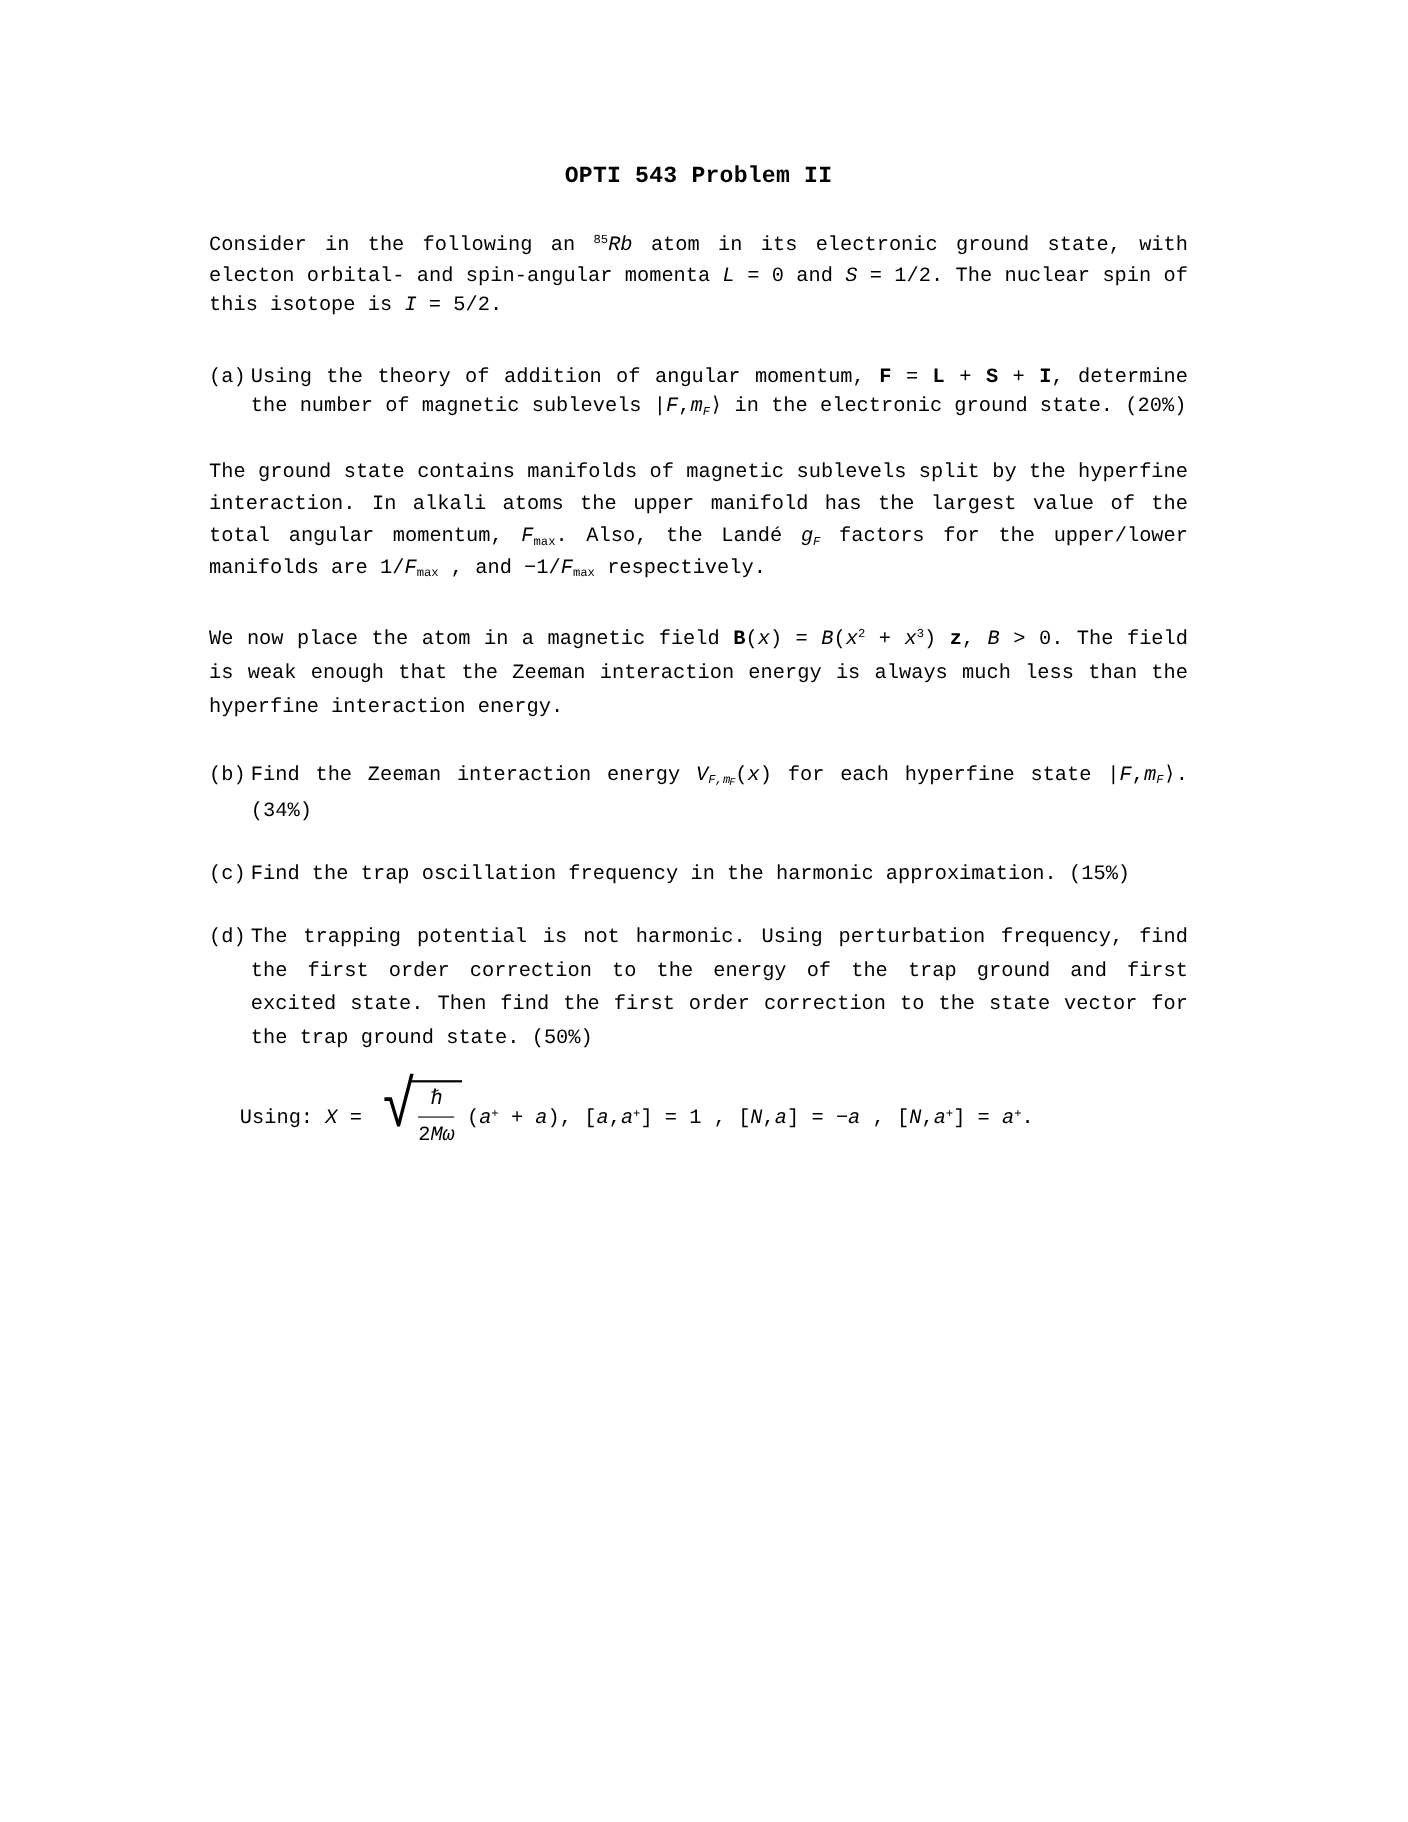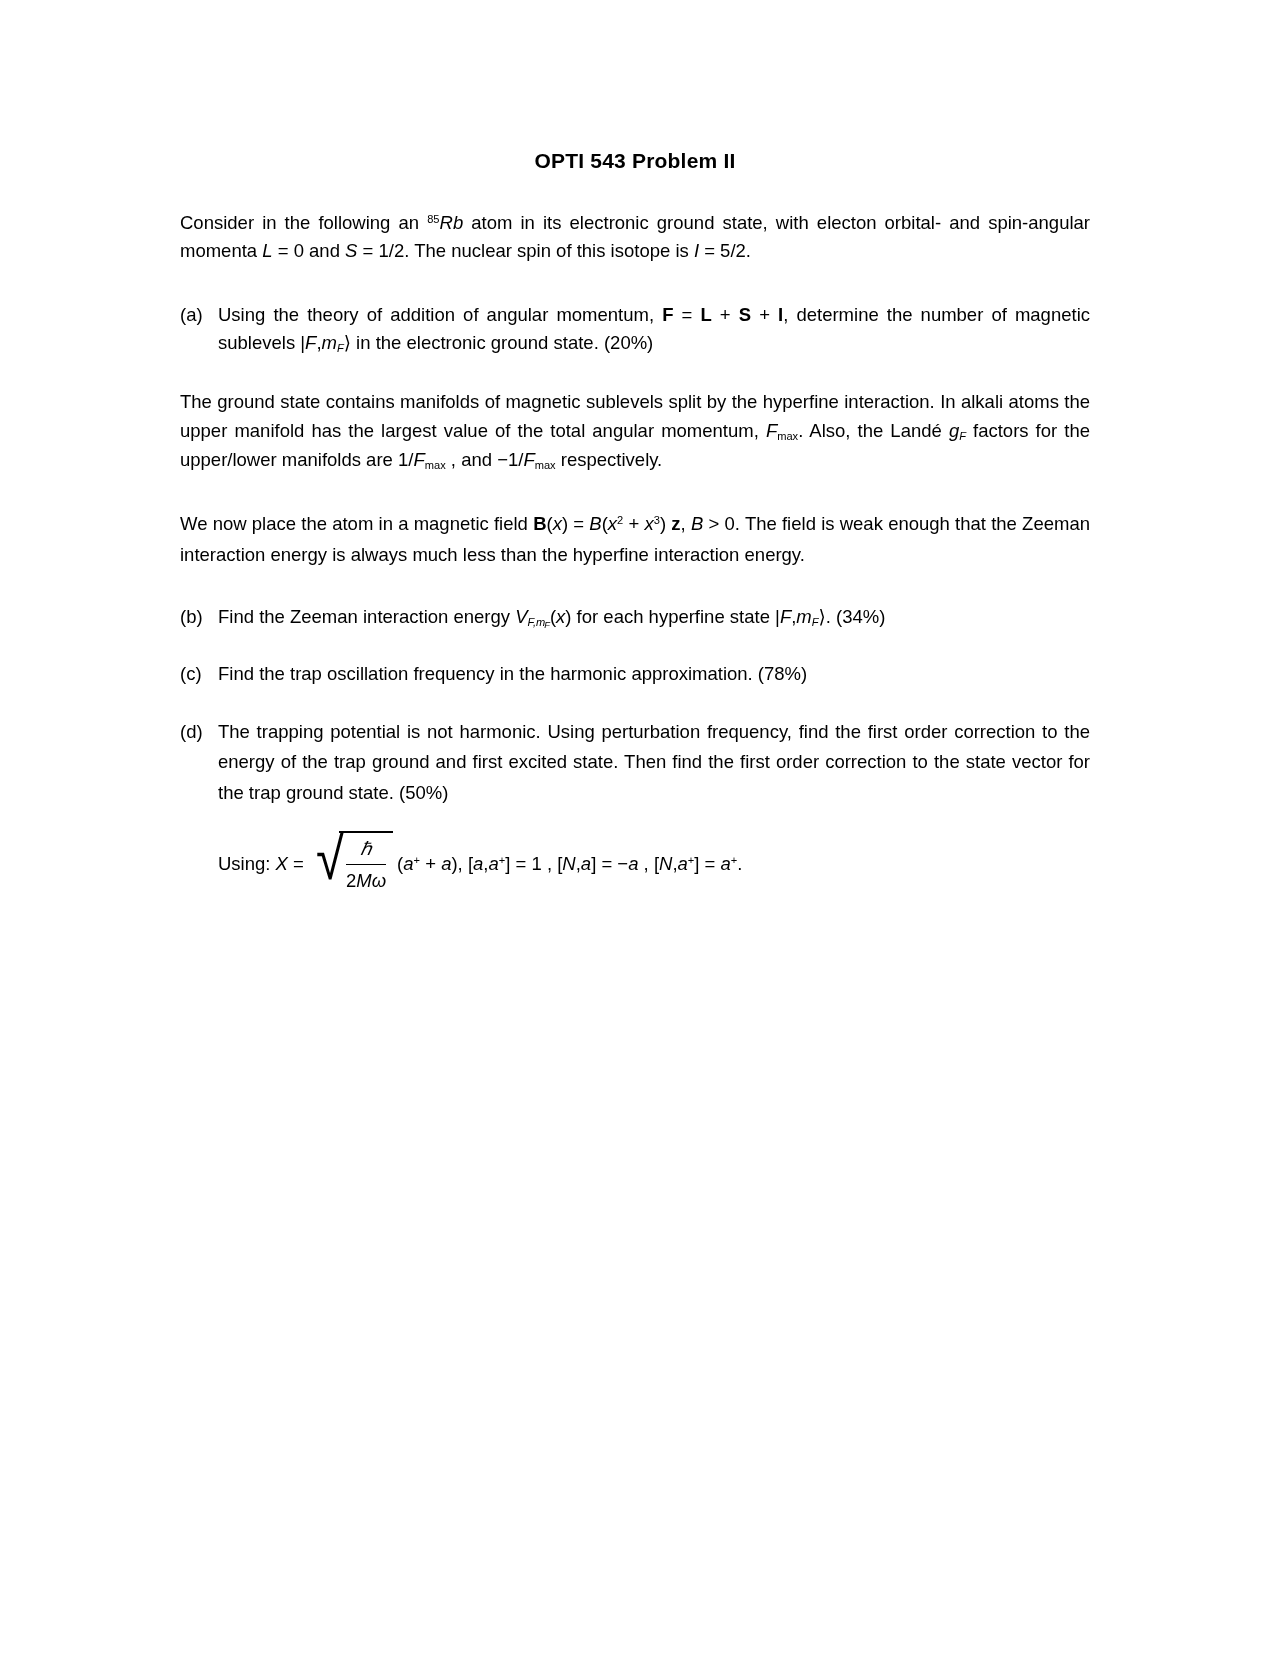--- a/index.html
+++ b/index.html
@@ -2,42 +2,42 @@
 <html><head>
 <meta charset="utf-8">
 <style>
   html,body{margin:0;padding:0;background:#ffffff;}
   .page{
     position:relative;
     width:1280px;
     height:1656px;
     background:#ffffff;
     color:#000000;
-    font-family:Liberation Sans, sans-serif;
+    font-family:Liberation Mono, monospace;
     overflow:hidden;
   }
   .content{
     position:absolute;
     left:180px;
     top:0;
     width:910px;
   }
   .doc-title{
     margin:148px 0 0 0;
     font-size:21px;
     line-height:26px;
     font-weight:700;
     text-align:center;
     letter-spacing:0.2px;
   }
   .para{
     font-size:18.5px;
     line-height:27.5px;
     text-align:justify;
-    margin:0;
+    margin:10px;
   }
   .mt-intro{margin-top:35px;}
   .mt-a{margin-top:37px;}
   .mt-manifolds{margin-top:31px;line-height:29px;}
   .mt-field{margin-top:34px;line-height:31px;}
   .mt-b{margin-top:30px;line-height:33px;}
   .mt-trap{margin-top:30px;line-height:28.5px;}
   .mt-c{margin-top:27px;}
   .mt-d{margin-top:29px;line-height:30.5px;}
   .mt-hints{margin-top:26px;}
@@ -115,21 +115,21 @@
     <p class="para mt-field"><span>We now place the atom in a magnetic field </span><span class="bd">B</span><span>(</span><span class="it">x</span><span>) = </span><span class="it">B</span><span>(</span><span class="it">x</span><span class="sup">2</span><span> + </span><span class="it">x</span><span class="sup">3</span><span>) </span><span class="bd">z</span><span>,  </span><span class="it">B</span><span> &gt; 0.  The field is weak enough that the Zeeman interaction energy is always much less than the hyperfine interaction energy.</span></p>
 
     <div class="para item mt-b">
       <span class="ilabel">(b)</span>
       <span><span>Find the Zeeman interaction energy  </span><span class="it">V</span><span class="sub it">F,m</span><span class="subsub it">F</span><span>(</span><span class="it">x</span><span>)</span><span> for each hyperfine state </span><span>|</span><span class="it">F</span><span>,</span><span class="it">m</span><span class="sub it">F</span><span>⟩</span><span>. (34%)</span></span>
     </div>
 
 
     <div class="para item mt-c">
       <span class="ilabel">(c)</span>
-      <span><span>Find the trap oscillation frequency in the harmonic approximation. (78%)</span></span>
+      <span><span>Find the trap oscillation frequency in the harmonic approximation. (15%)</span></span>
     </div>
 
     <div class="para item mt-d">
       <span class="ilabel">(d)</span>
       <span><span>The trapping potential is not harmonic.  Using perturbation frequency, find the first order correction to the energy of the trap ground and first excited state.  Then find the first order correction to the state vector for the trap ground state. (50%)</span></span>
     </div>
 
     <p class="para hint mt-hints"><span>Using:  </span><span class="it">X</span><span> = </span><span class="sq">
           <span class="rad">√</span>
           <span class="fr">

